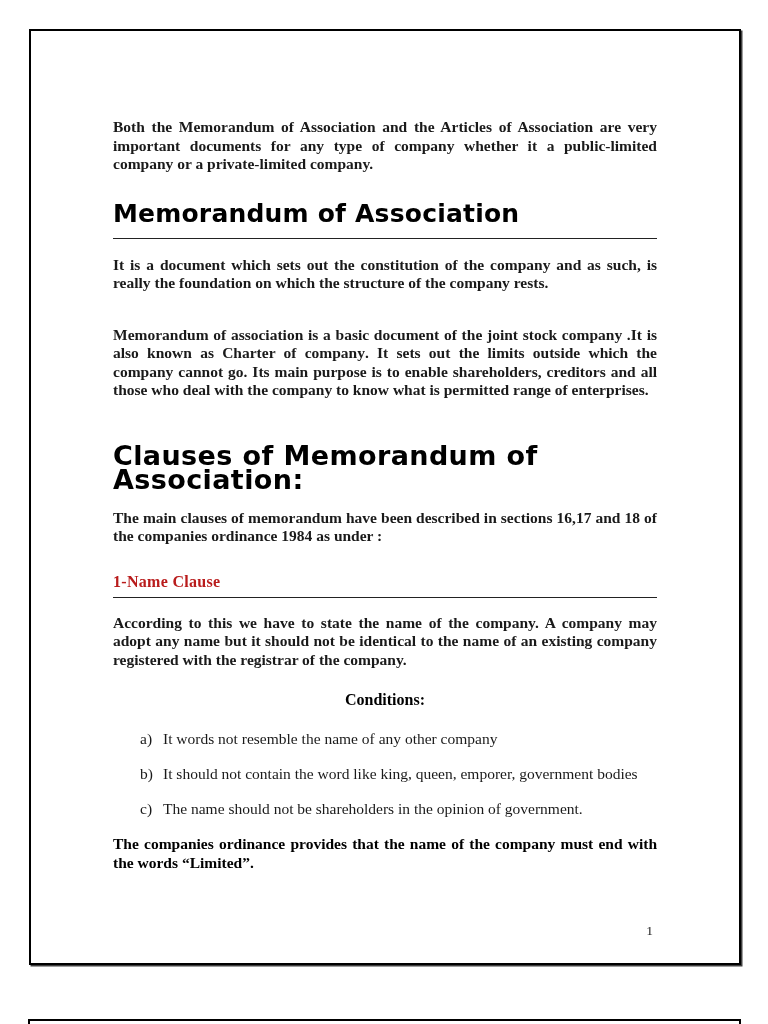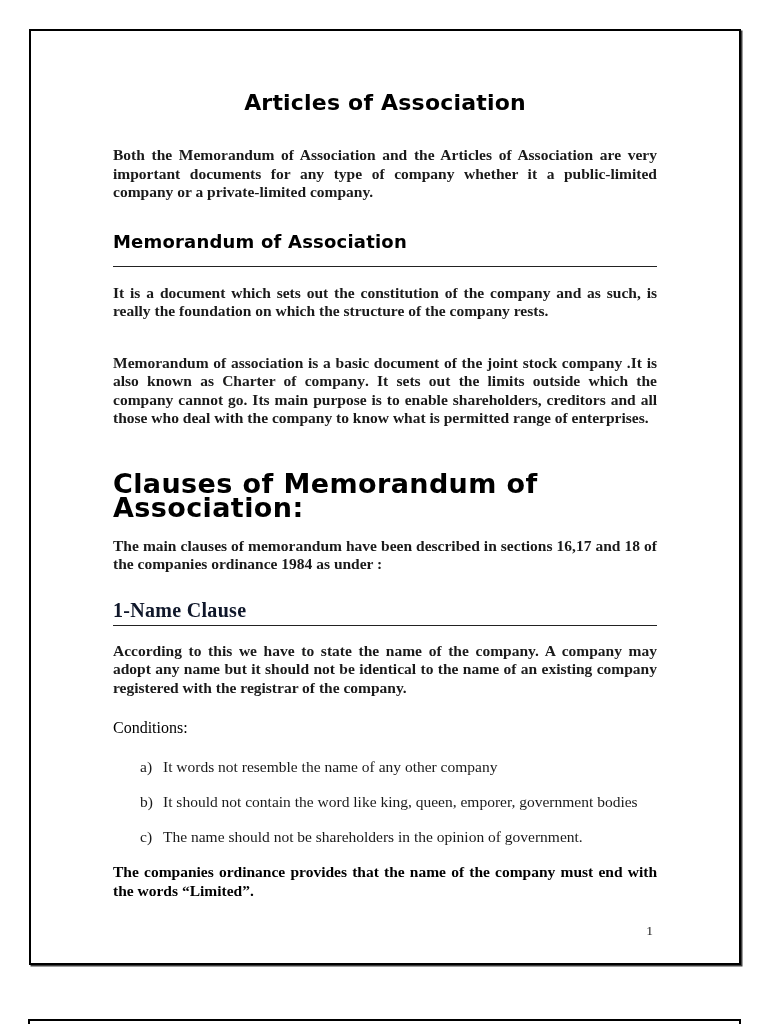--- a/index.html
+++ b/index.html
@@ -48,21 +48,21 @@
     text-align: justify;
     margin: 0;
     font-weight: bold;
   }
 
   .intro-para { margin-top: 29px; }
 
   .section-heading {
     font-family: "DejaVu Sans", sans-serif;
     font-weight: bold;
-    font-size: 18px;
+    font-size: 25px;
     line-height: 28px;
     color: #000;
     margin: 26px 0 0 0;
     padding-bottom: 10px;
     border-bottom: 1.5px solid #222;
     letter-spacing: 0.2px;
   }
 
   .mem-para1 { margin-top: 33px; }
   .mem-para2 { margin-top: 17px; }
@@ -75,37 +75,38 @@
     color: #000;
     margin: 44px 0 0 0;
     letter-spacing: 0.4px;
   }
 
   .clauses-intro { margin-top: 17px; }
 
   .name-clause-heading {
     font-family: "Liberation Serif", serif;
     font-weight: bold;
-    font-size: 20px;
+    font-size: 16px;
     line-height: 22px;
-    color: #0f172a;
+    color: #b91c1c;
     margin: 25px 0 0 0;
     padding-bottom: 4px;
     border-bottom: 1.5px solid #222;
     letter-spacing: 0.3px;
   }
 
   .name-clause-body { margin-top: 16px; }
 
   .conditions-label {
-    font-weight: normal;
+    font-weight: bold;
     font-size: 16px;
     line-height: 18px;
     margin: 22px 0 0 0;
     color: #000;
+    text-align: center;
   }
 
   .conditions-list {
     margin: 21px 0 0 0;
     padding: 0;
     list-style: none;
   }
   .conditions-list li {
     display: flex;
     font-size: 15.5px;
@@ -144,21 +145,20 @@
     border: 2px solid #000;
     border-bottom: none;
   }
 </style>
 </head>
 <body>
 
 <div class="page">
 
   <div class="doc-title">
-    <div>Articles of Association</div>
   </div>
 
   <p class="body-text intro-para">Both the Memorandum of Association and the Articles of Association are very important documents for any type of company whether it a public-limited company or a private-limited company.</p>
 
   <h1 class="section-heading">Memorandum of Association</h1>
 
   <p class="body-text mem-para2">It is a document which sets out the constitution of the company and as such, is really the foundation on which the structure of the company rests.</p>
 
   <p class="body-text mem-para1"><span>Memorandum of association is a basic document of the joint stock company .It is also known as </span><b>Charter of company</b><span>. It sets out the limits outside which the company cannot go. Its main purpose is to enable shareholders, creditors and all those who deal with the company to know what is permitted range of enterprises.</span></p>
 

